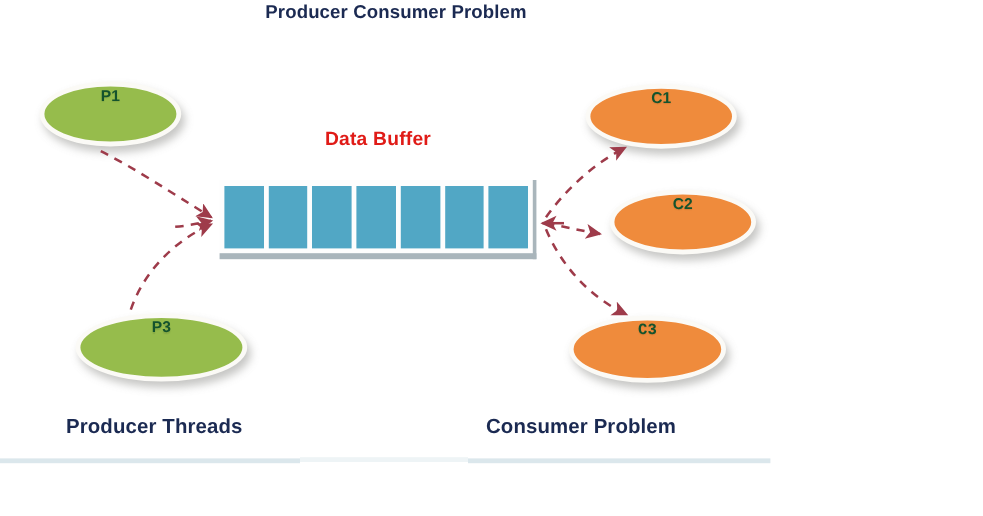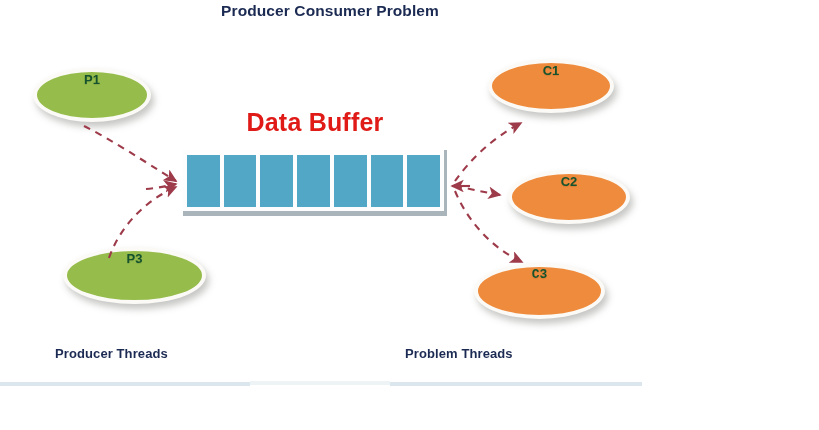--- a/index.html
+++ b/index.html
@@ -31,21 +31,21 @@
     letter-spacing: 0.1px;
   }
 
   
   .buffer-heading {
     position: absolute;
     left: 183px;
     top: 108px;
     width: 264px;
     text-align: center;
-    font-size: 25px;
+    font-size: 16px;
     font-weight: bold;
     color: #e01b17;
     letter-spacing: 0.2px;
   }
 
   
   .buffer-frame {
     position: absolute;
     left: 183px;
     top: 150px;
@@ -80,21 +80,21 @@
     border: 4px solid #fbfaf6;
     box-shadow: 3px 5px 7px rgba(120,120,115,0.42);
     text-shadow: 0 1px 1px rgba(0,0,0,0.10);
   }
   .node.producer { background: #96bc4c; }
   .node.consumer { background: #ef8b3c; }
 
   
   .section-label {
     position: absolute;
-    font-size: 13px;
+    font-size: 17px;
     font-weight: bold;
     color: #1b2a52;
     letter-spacing: 0.1px;
   }
 
   
   .rule {
     position: absolute;
     height: 4px;
   }
@@ -124,28 +124,28 @@
     <div class="buffer-cell"></div>
     <div class="buffer-cell"></div>
     <div class="buffer-cell"></div>
     <div class="buffer-cell"></div>
     <div class="buffer-cell"></div>
   </div>
 
   <div class="node producer" style="left:33px; top:68px; width:118px; height:54px;">
     <span>P1</span>
   </div>
-  <div class="node producer" style="left:63px; top:247px; width:143px; height:57px;">
+  <div class="node producer" style="left:63px; top:261px; width:143px; height:57px;">
     <span>P3</span>
   </div>
 
-  <div class="node consumer" style="left:488px; top:59px; width:126px; height:54px;">
+  <div class="node consumer" style="left:488px; top:70px; width:126px; height:54px;">
     <span>C1</span>
   </div>
-  <div class="node consumer" style="left:508px; top:170px; width:122px; height:54px;">
+  <div class="node consumer" style="left:508px; top:158px; width:122px; height:54px;">
     <span>C2</span>
   </div>
   <div class="node consumer" style="left:474px; top:263px; width:131px; height:56px;font-family:Liberation Mono, monospace;">
     <span>C3</span>
   </div>
 
   <svg class="arrow-layer" viewBox="0 0 819 430" xmlns="http://www.w3.org/2000/svg">
     <defs>
       <marker id="ah" markerWidth="7" markerHeight="7" refX="5.6" refY="3" orient="auto">
         <path d="M0,0 L6.4,3 L0,6 L1.6,3 Z" fill="#9e3b4a"></path>
@@ -156,19 +156,19 @@
       <path d="M146,189 C158,188 166,186 176,184"></path>
       <path d="M109,258 C120,226 146,200 176,187"></path>
       <path d="M455,181 C470,160 492,138 521,123"></path>
       <path d="M455,186 C470,189 484,192 500,195"></path>
       <path d="M455,191 C468,222 492,248 522,262"></path>
     </g>
     <path d="M470,186 L452,186" fill="none" stroke="#9e3b4a" stroke-width="2.1" marker-end="url(#ah)"></path>
   </svg>
 
   <div class="section-label" style="left:55px; top:346px;">Producer Threads</div>
-  <div class="section-label" style="left:405px; top:346px;">Problem Threads</div>
+  <div class="section-label" style="left:405px; top:346px;">Consumer Problem</div>
 
   <div class="rule" style="left:0px; top:382px; width:250px; background:#dbe7ec;"></div>
   <div class="rule" style="left:250px; top:381px; width:140px; background:#eef4f6;"></div>
   <div class="rule" style="left:390px; top:382px; width:252px; background:#dbe7ec;"></div>
 
 </div>
 
 </body></html>

